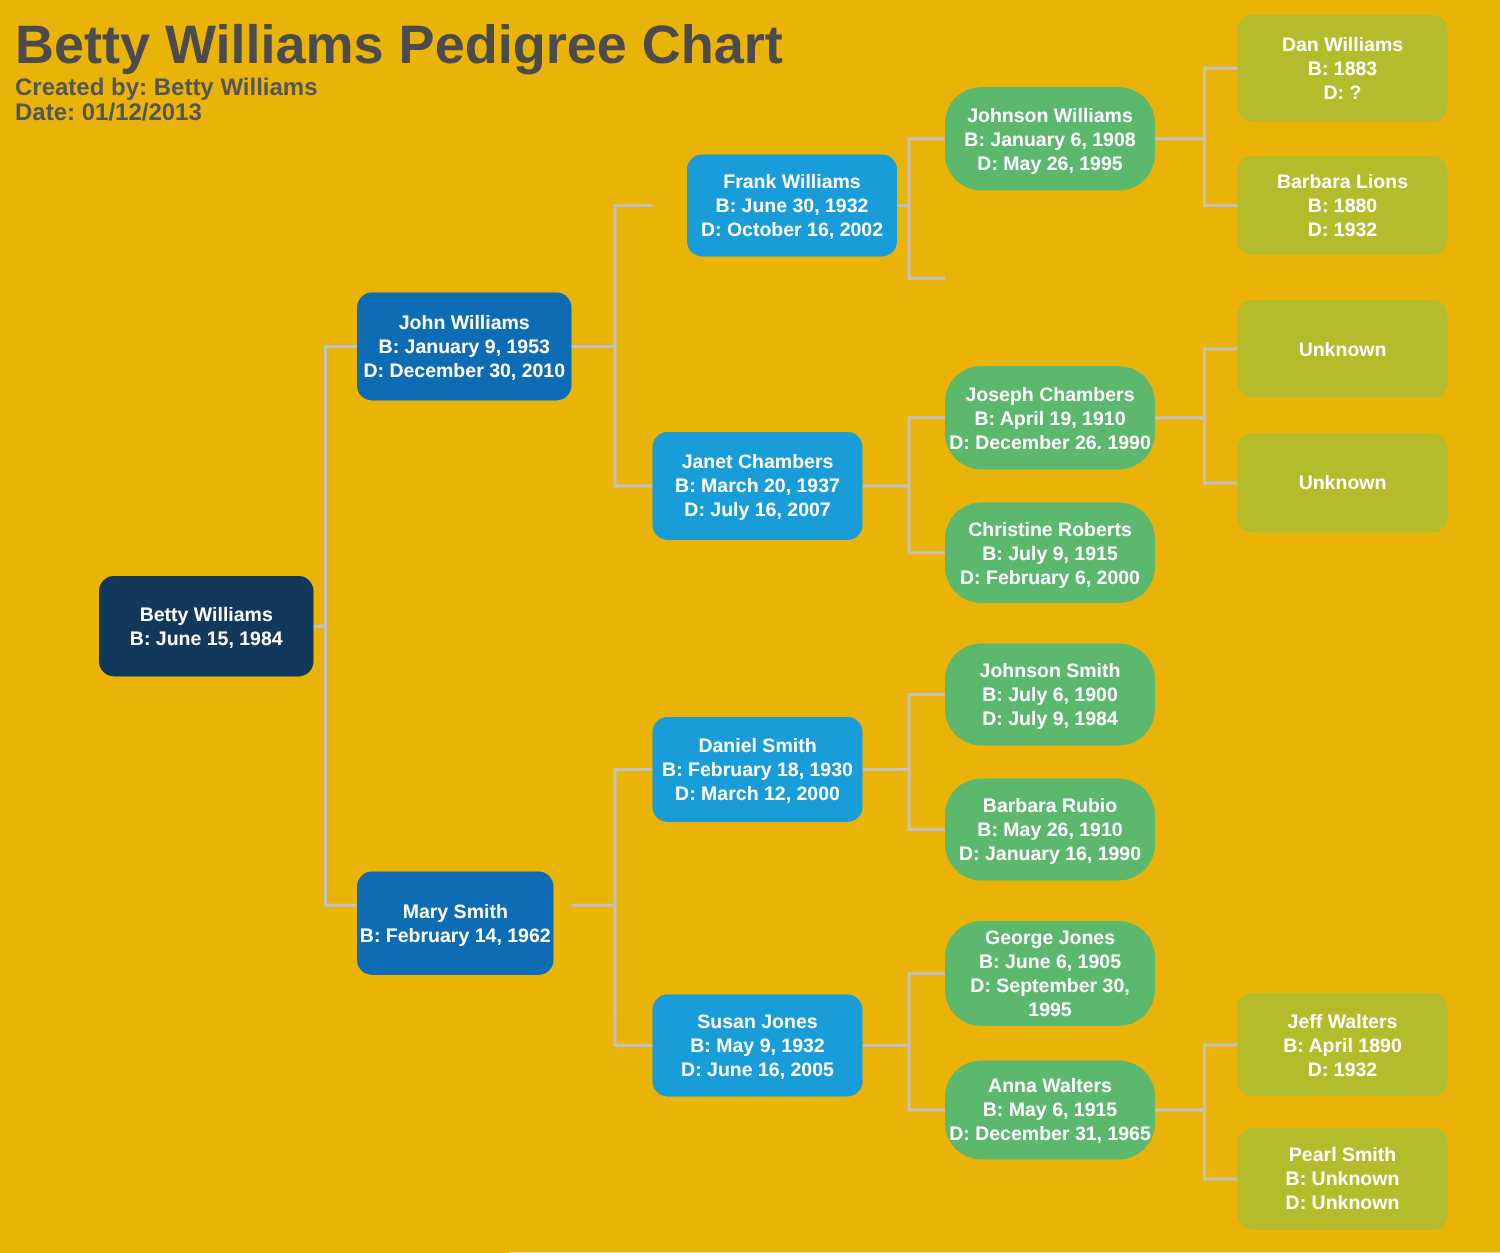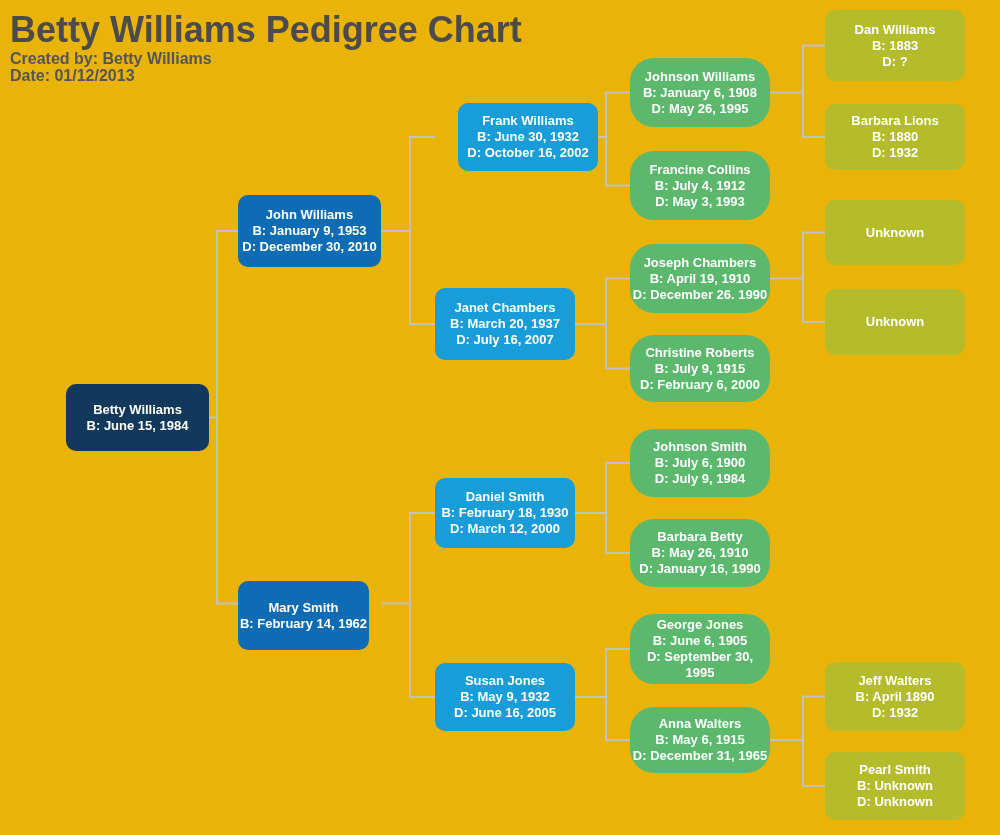--- a/index.html
+++ b/index.html
@@ -115,46 +115,41 @@
     <div class="node-line">B: May 9, 1932</div>
     <div class="node-line">D: June 16, 2005</div>
   </div>
 
   <div class="node gen4" style="left:630px;top:58px;width:140px;height:69px">
     <div class="node-line">Johnson Williams</div>
     <div class="node-line">B: January 6, 1908</div>
     <div class="node-line">D: May 26, 1995</div>
   </div>
 
-  <div class="node gen4" style="left:630px;top:151px;width:140px;height:69px">
-    <div class="node-line">Francine Collins</div>
-    <div class="node-line">B: July 4, 1912</div>
-    <div class="node-line">D: May 3, 1993</div>
-  </div>
 
   <div class="node gen4" style="left:630px;top:244px;width:140px;height:69px">
     <div class="node-line">Joseph Chambers</div>
     <div class="node-line">B: April 19, 1910</div>
     <div class="node-line">D: December 26. 1990</div>
   </div>
 
   <div class="node gen4" style="left:630px;top:335px;width:140px;height:67px">
     <div class="node-line">Christine Roberts</div>
     <div class="node-line">B: July 9, 1915</div>
     <div class="node-line">D: February 6, 2000</div>
   </div>
 
   <div class="node gen4" style="left:630px;top:429px;width:140px;height:68px">
     <div class="node-line">Johnson Smith</div>
     <div class="node-line">B: July 6, 1900</div>
     <div class="node-line">D: July 9, 1984</div>
   </div>
 
   <div class="node gen4" style="left:630px;top:519px;width:140px;height:68px">
-    <div class="node-line">Barbara Betty</div>
+    <div class="node-line">Barbara Rubio</div>
     <div class="node-line">B: May 26, 1910</div>
     <div class="node-line">D: January 16, 1990</div>
   </div>
 
   <div class="node gen4" style="left:630px;top:614px;width:140px;height:70px">
     <div class="node-line">George Jones</div>
     <div class="node-line">B: June 6, 1905</div>
     <div class="node-line">D: September 30,</div>
     <div class="node-line">1995</div>
   </div>

